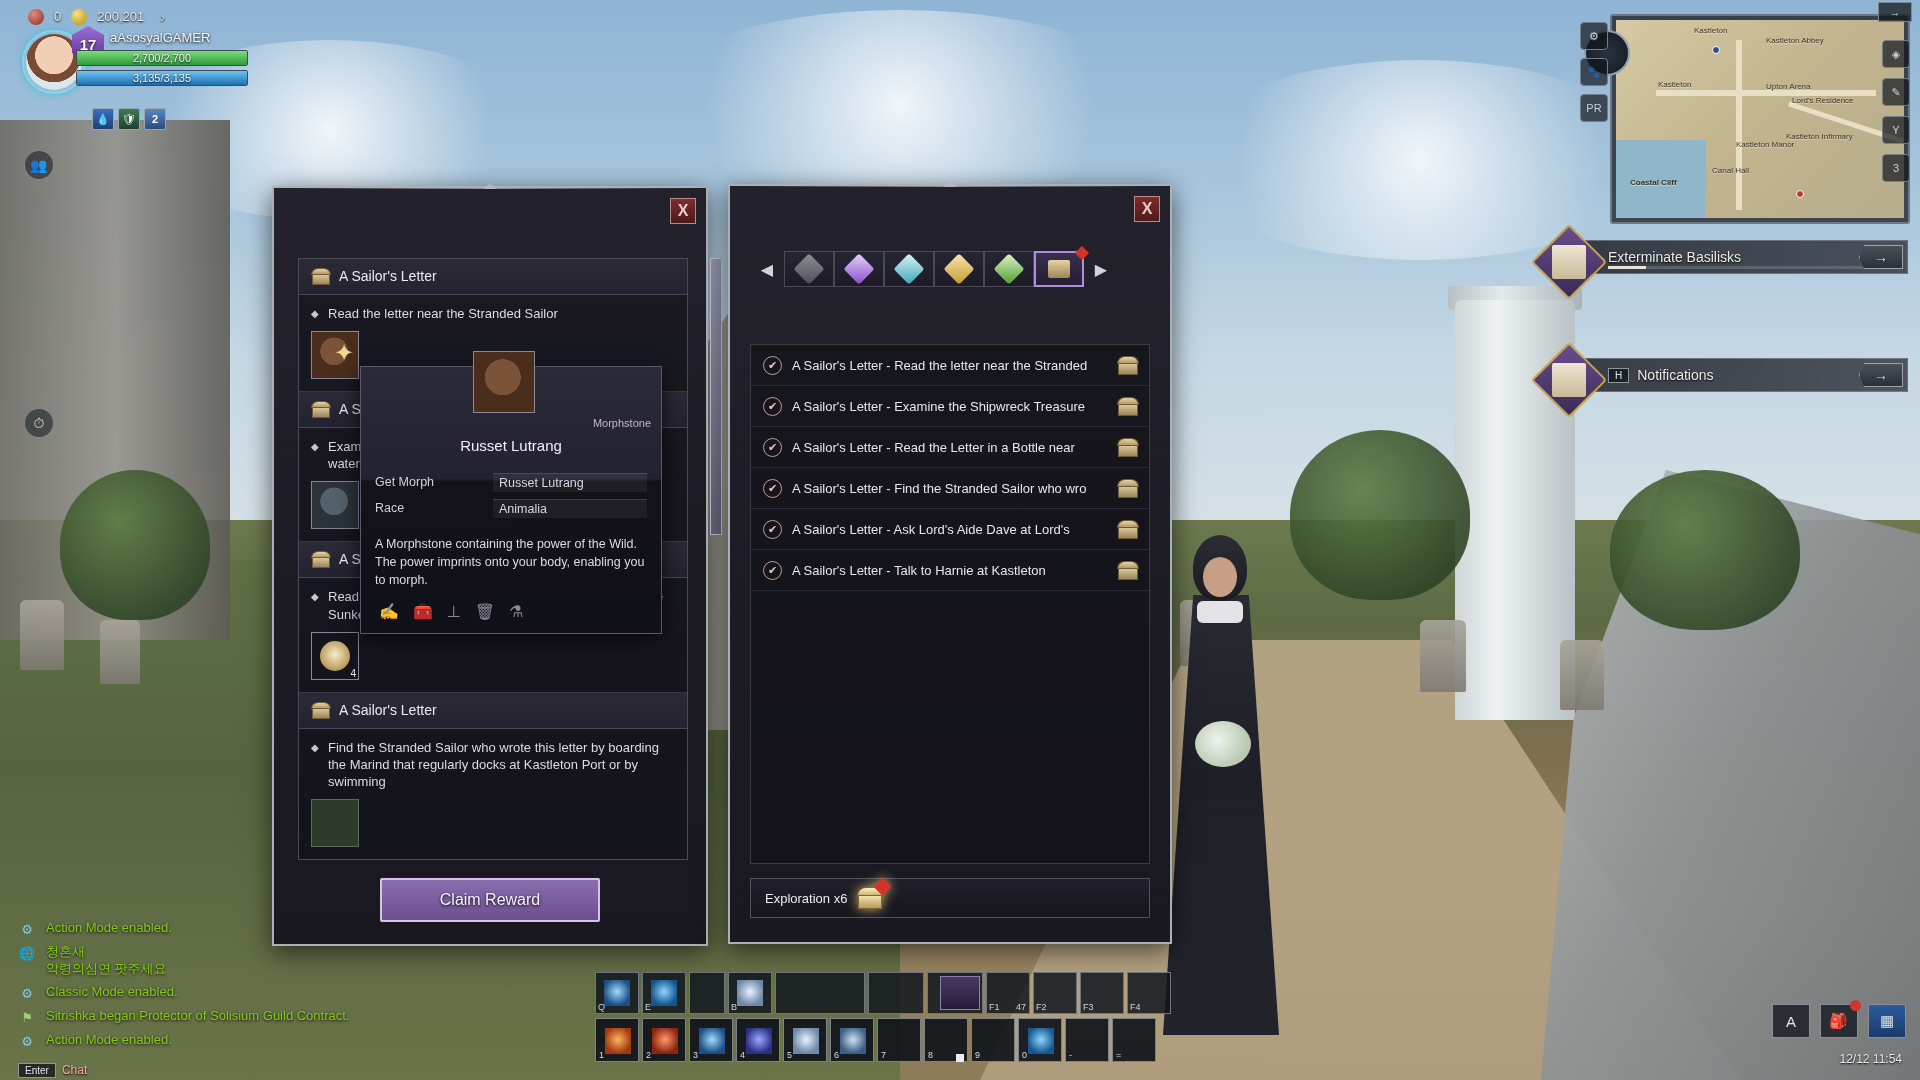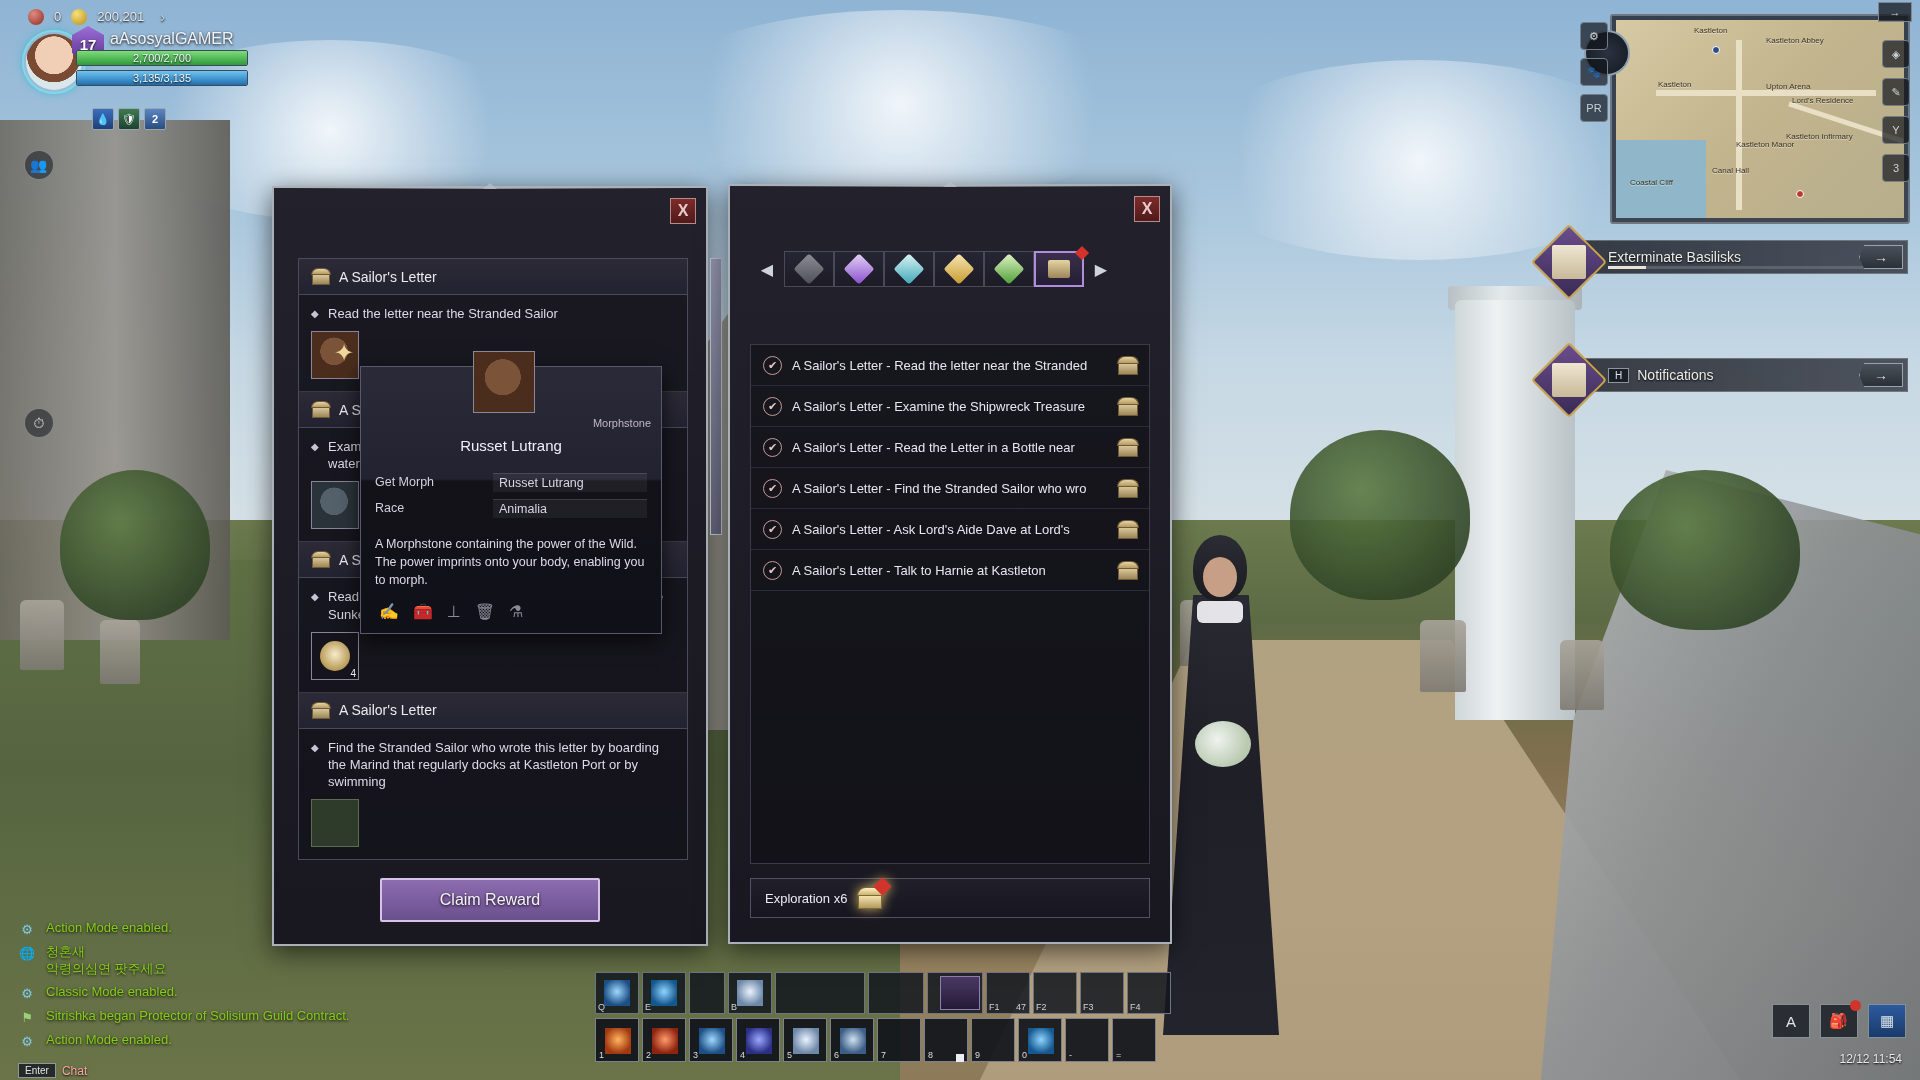--- a/index.html
+++ b/index.html
@@ -87,21 +87,21 @@
 
   .portrait-wrap { position:absolute; left:12px; top:26px; width:64px; height:64px; }
   .portrait-ring { position:absolute; inset:0; border-radius:50%; border:2px solid #7fd8e8; box-shadow:0 0 8px #4fb9d6; }
   .portrait-img { position:absolute; inset:4px; border-radius:50%;
     background: radial-gradient(circle at 50% 38%, #f0cfb6 0 42%, #7a4a33 43% 60%, #d9e6ea 61% 100%); }
   .lvl-badge { position:absolute; left:62px; top:22px; width:32px; height:36px;
     background: linear-gradient(180deg,#9b6fd6,#5a2f8e);
     clip-path: polygon(50% 0, 100% 25%, 100% 75%, 50% 100%, 0 75%, 0 25%);
     color:#fff; font-size:15px; font-weight:bold; display:flex; align-items:center; justify-content:center;
     text-shadow:0 1px 2px #000; }
-  .player-name { position:absolute; left:100px; top:26px; color:#f2f2f4; font-size:16px; text-shadow:0 1px 3px #000; }
+  .player-name { position:absolute; left:100px; top:26px; color:#f2f2f4; font-size:13px; text-shadow:0 1px 3px #000; }
   .bar { position:absolute; left:66px; height:16px; width:172px; border:1px solid #3d4a57; border-radius:2px; overflow:hidden; }
   .bar-hp { top:46px; background:#20303a; }
   .bar-mp { top:66px; background:#1b2a3a; }
   .bar-fill-hp { height:100%; width:100%; background:linear-gradient(180deg,#7ddc7a,#2f9a3c); }
   .bar-fill-mp { height:100%; width:100%; background:linear-gradient(180deg,#6fc4f2,#1f6fb0); }
   .bar-text { position:absolute; inset:0; display:flex; align-items:center; justify-content:center;
     color:#eef6f8; font-size:11px; text-shadow:0 1px 2px #000; }
   .buff-row { position:absolute; left:82px; top:104px; display:flex; gap:4px; }
   .buff { width:22px; height:22px; border:1px solid #9aa6ae; border-radius:2px; display:flex; align-items:center; justify-content:center; font-size:11px; color:#fff; }
   .buff.b1 { background:linear-gradient(180deg,#3b6fbf,#1d3f77); }
@@ -151,21 +151,21 @@
   .qt2 { position:absolute; right:12px; top:358px; width:345px; }
 
   
   .chat { position:absolute; left:18px; bottom:24px; width:600px; }
   .chat-line { display:flex; align-items:flex-start; gap:10px; margin-bottom:6px; }
   .chat-ico { width:18px; height:18px; flex:0 0 18px; display:flex; align-items:center; justify-content:center; font-size:13px; }
   .chat-ico.gear { color:#7fc9e3; }
   .chat-ico.globe { color:#d9c97e; }
   .chat-ico.flag { color:#9dd07a; }
   .chat-text { color:#84cc16; font-size:13px; text-shadow:0 1px 3px #000; line-height:1.3; }
-  .chat-input { position:absolute; left:18px; bottom:2px; display:flex; align-items:flex-end; gap:6px; }
+  .chat-input { position:absolute; left:18px; bottom:2px; display:flex; align-items:flex-start; gap:6px; }
   .chat-key { background:rgba(20,24,30,.8); border:1px solid #8d959d; color:#dfe4e8; font-size:10px; padding:1px 6px; }
   .chat-ph { color:#fca5a5; font-size:12px; text-shadow:0 1px 2px #000; }
 
   
   .actionbar { position:absolute; left:50%; transform:translateX(-50%); bottom:18px; width:730px; }
   .ab-top { display:flex; align-items:flex-end; gap:3px; height:44px; }
   .ab-slot { width:44px; height:42px; border:1px solid #6f7681; background:rgba(18,22,30,.85); position:relative;
     display:flex; align-items:center; justify-content:center; }
   .ab-slot .key { position:absolute; left:2px; bottom:1px; color:#cdd3d9; font-size:9px; }
   .ab-slot .keyr { position:absolute; right:3px; bottom:1px; color:#cdd3d9; font-size:9px; }
@@ -203,21 +203,21 @@
     background:linear-gradient(180deg,#7e2b2b,#4f1a1a); border:1px solid #b98a8a; color:#e9c9c9;
     font-size:16px; display:flex; align-items:center; justify-content:center; font-weight:bold; }
 
   
   #codex-window { left:272px; top:186px; width:436px; height:760px; }
   .codex-scroll { position:absolute; left:24px; top:70px; width:390px; bottom:84px;
     background:rgba(12,12,18,.35); border:1px solid #4c4a5a; overflow:hidden; }
   .codex-track { position:absolute; right:-16px; top:70px; bottom:84px; width:12px; }
   .codex-bar { position:absolute; left:0; top:0; width:12px; height:46%;
     background:linear-gradient(180deg,#8d8fa6,#5d5f74); border:1px solid #b9bcc9; }
-  .group-head { display:flex; align-items:center; gap:8px; padding:9px 12px;
+  .group-head { display:flex; gap:8px; padding:9px 12px;
     background:linear-gradient(180deg,#2c2a36,#232230); border-bottom:1px solid #4a4858; }
   .chest-ico { width:20px; height:17px; position:relative; flex:0 0 20px; }
   .chest-ico .lid { position:absolute; left:0; top:0; width:20px; height:7px; border-radius:7px 7px 0 0;
     background:linear-gradient(180deg,#e6d3a4,#b59a63); border:1px solid #6e5a34; }
   .chest-ico .box { position:absolute; left:1px; top:6px; width:18px; height:11px;
     background:linear-gradient(180deg,#d8c79a,#9d8657); border:1px solid #6e5a34; }
   .group-title { color:#edeaf2; font-size:14px; }
   .group-body { padding:10px 12px 12px; border-bottom:1px solid #3a3846; }
   .task-line { display:flex; gap:7px; color:#dcdbe6; font-size:13px; line-height:1.32; }
   .bullet { color:#c8c4d6; flex:0 0 10px; font-size:10px; line-height:1.7; }
@@ -363,21 +363,21 @@
       <div class="mm-road" style="left:40px;top:70px;width:220px;height:6px;"></div>
       <div class="mm-road" style="left:120px;top:20px;width:6px;height:170px;"></div>
       <div class="mm-road" style="left:170px;top:100px;width:120px;height:5px;transform:rotate(18deg);"></div>
       <div class="mm-label" style="left:78px;top:6px;">Kastleton</div>
       <div class="mm-label" style="left:150px;top:16px;">Kastleton Abbey</div>
       <div class="mm-label" style="left:42px;top:60px;">Kastleton</div>
       <div class="mm-label" style="left:120px;top:120px;">Kastleton Manor</div>
       <div class="mm-label" style="left:170px;top:112px;">Kastleton Infirmary</div>
       <div class="mm-label" style="left:150px;top:62px;">Upton Arena</div>
       <div class="mm-label" style="left:176px;top:76px;">Lord's Residence</div>
-      <div class="mm-label" style="left:14px;top:158px;">Coastal Cliff</div>
+      <div class="mm-label" style="left:14px;top:158px;font-weight:bold;">Coastal Cliff</div>
       <div class="mm-label" style="left:96px;top:146px;">Canal Hall</div>
       <div class="mm-pin" style="left:96px;top:26px;"></div>
       <div class="mm-pin" style="left:180px;top:170px;background:#b63b2e;"></div>
     </div>
     <div class="mm-compass"></div>
     <div class="mm-right-btns" style="position:absolute;right:-2px;top:24px;">
       <div class="mm-side-btn">◈</div>
       <div class="mm-side-btn">✎</div>
       <div class="mm-side-btn">Y</div>
       <div class="mm-side-btn">3</div>

